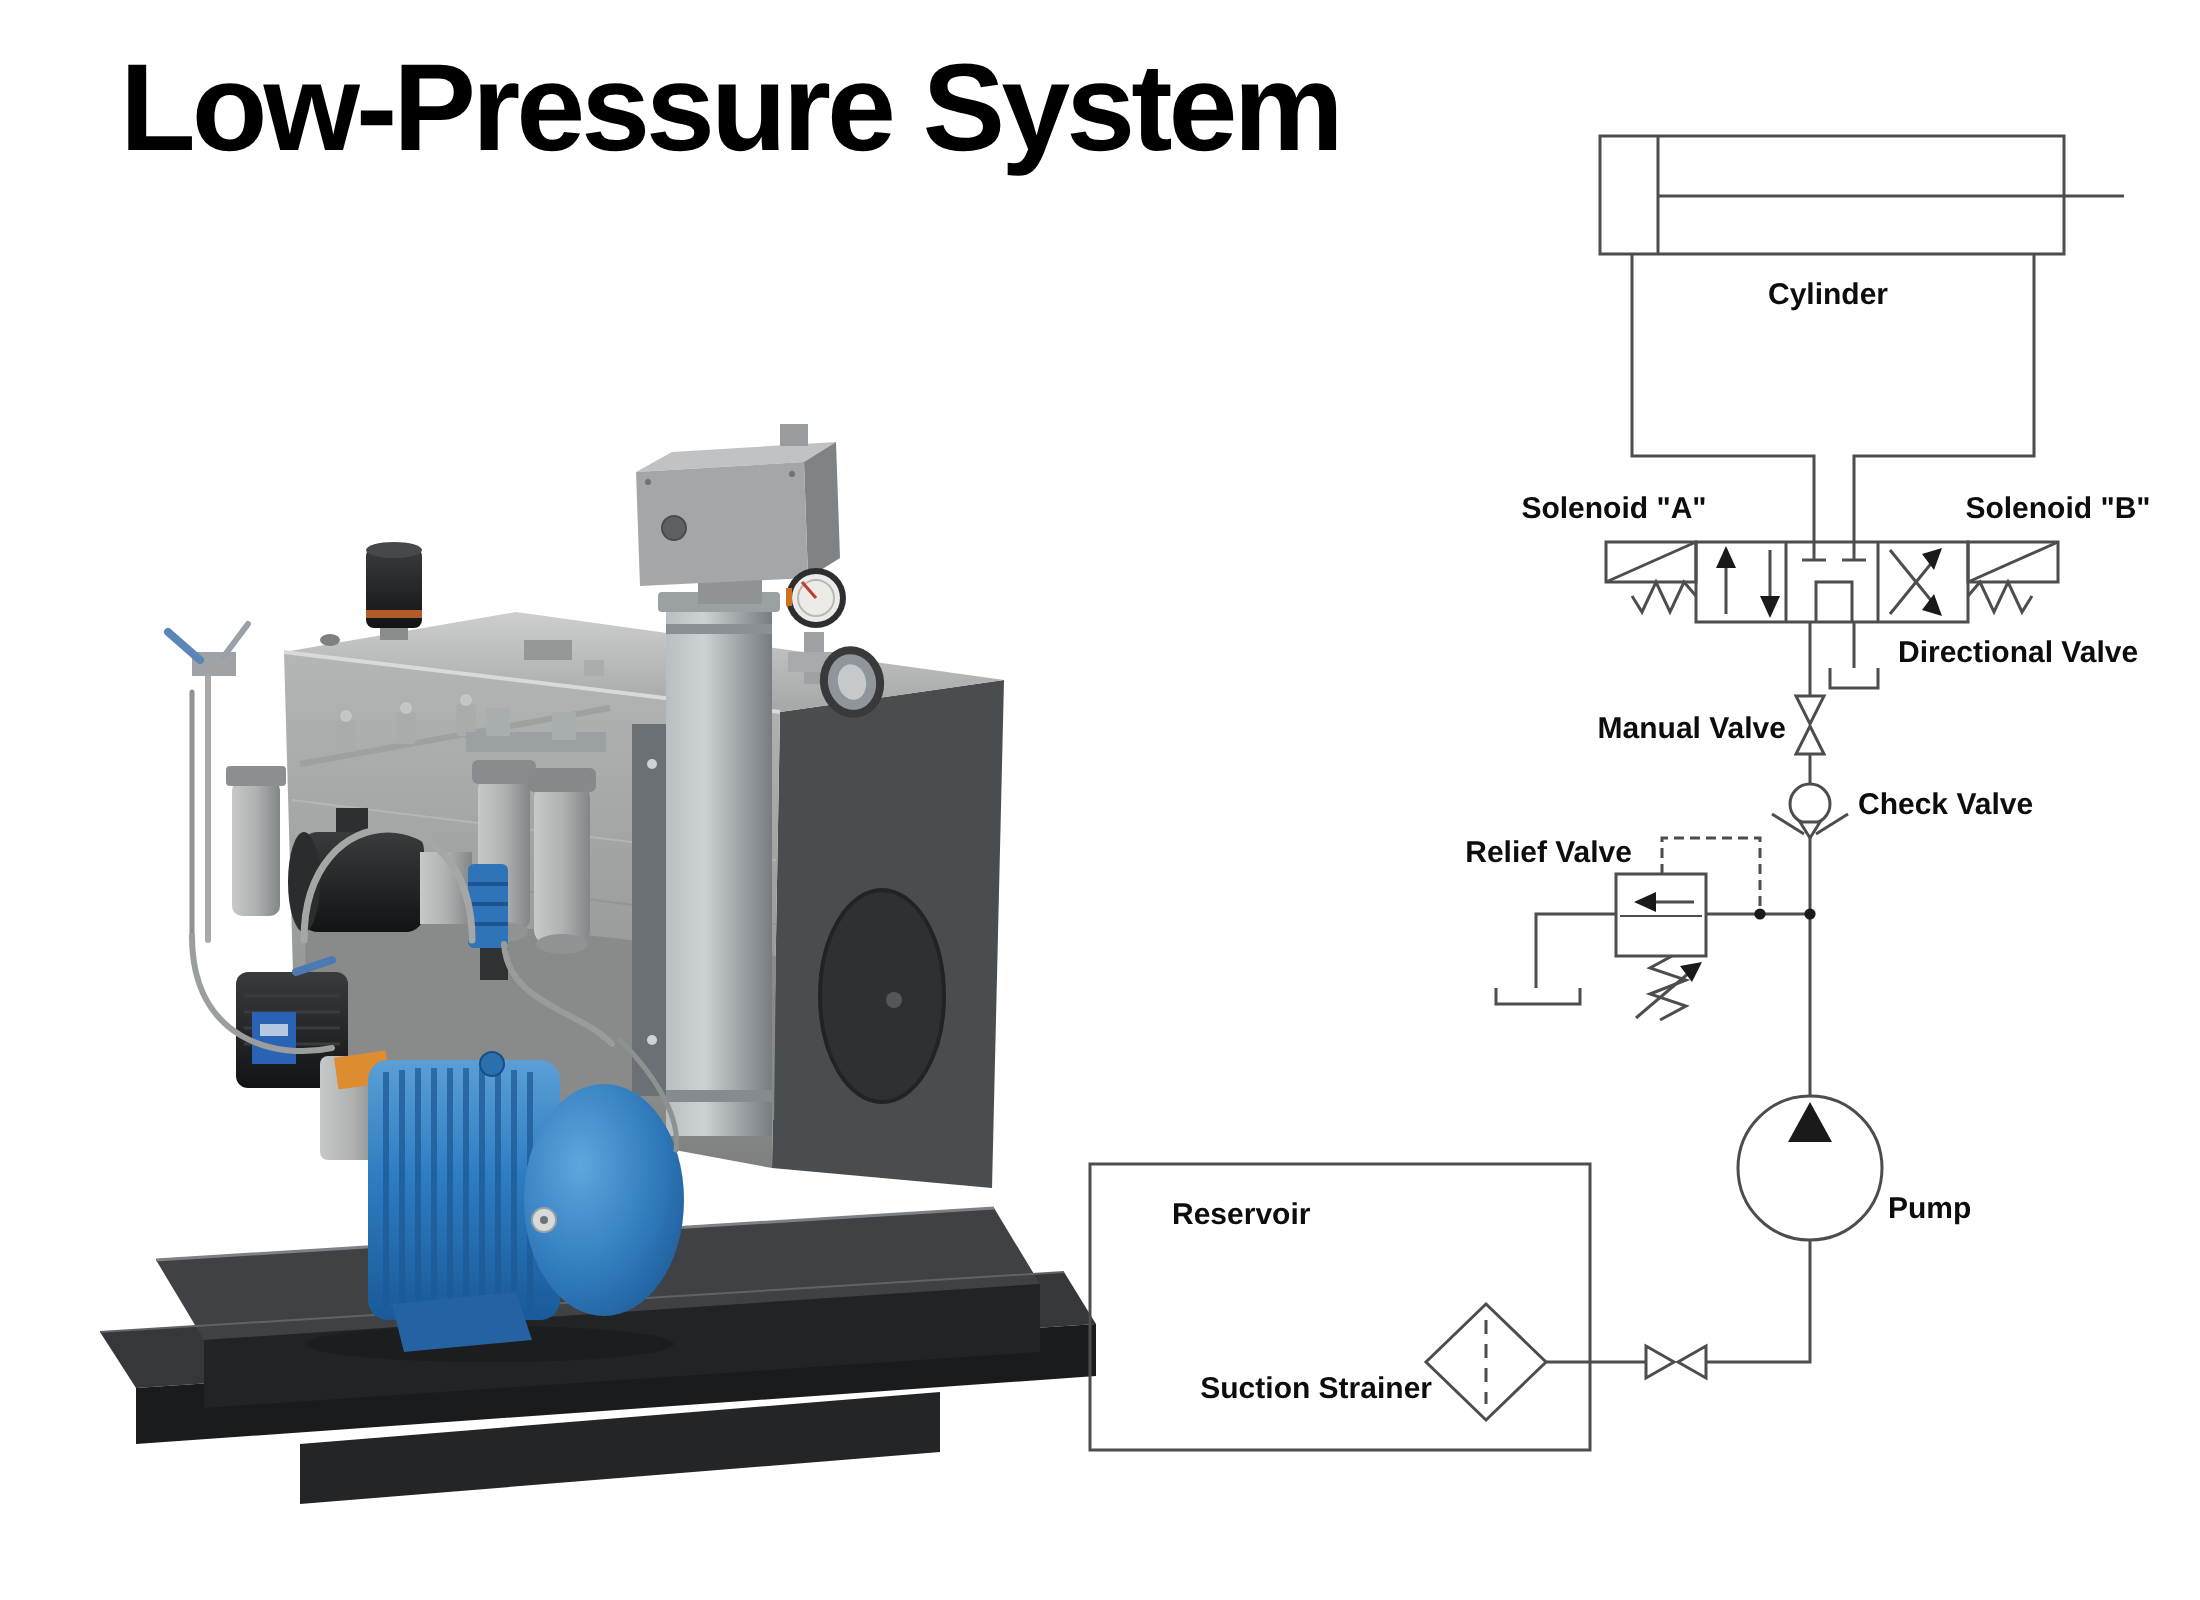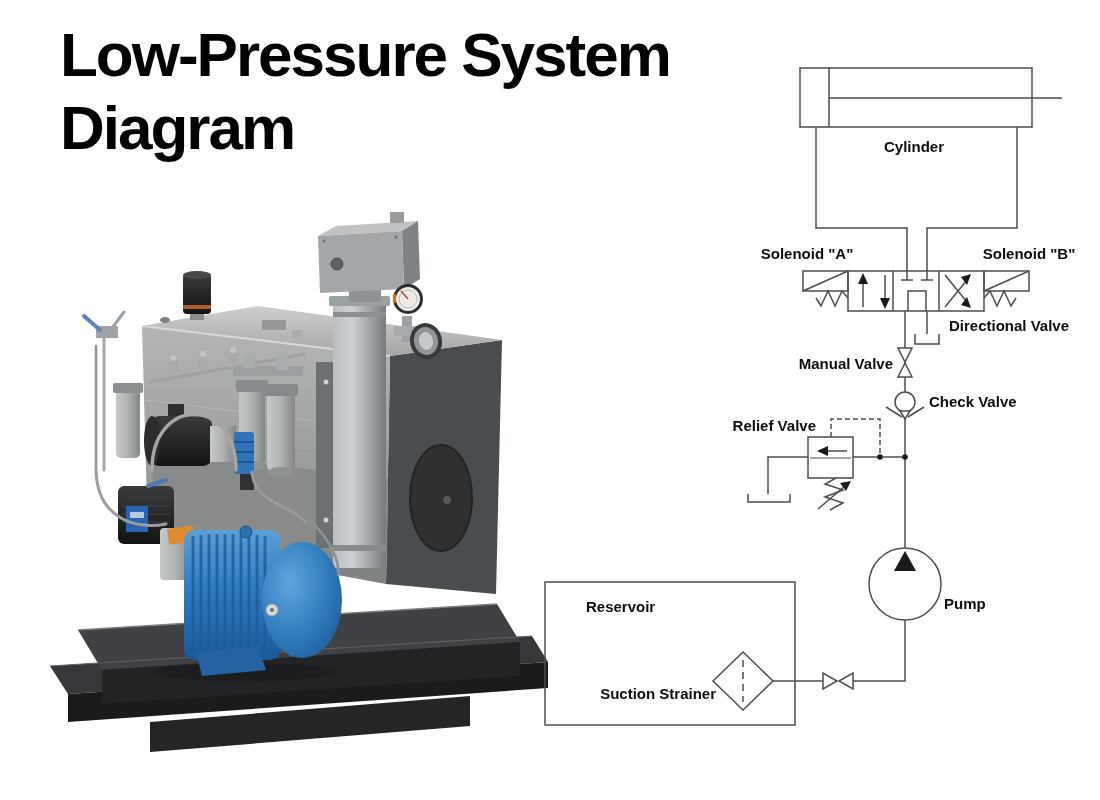--- a/index.html
+++ b/index.html
@@ -19,21 +19,20 @@
     font-size:15px; fill:#0d0d0d;
   }
 </style>
 </head>
 <body>
 
 <div class="canvas">
 
   <div class="title">
     <span class="tline">Low-Pressure System</span>
-    <span class="tline">Diagram</span>
   </div>
 
   <svg class="layer" width="1100" height="800" viewBox="0 0 1100 800">
     <defs>
       <linearGradient id="gTankFront" x1="0" y1="0" x2="0" y2="1">
         <stop offset="0" stop-color="#b4b6b5"></stop>
           <stop offset="0.55" stop-color="#9a9d9c"></stop>
           <stop offset="1" stop-color="#7e8180"></stop>
       </linearGradient>
       <linearGradient id="gTankTop" x1="0" y1="0" x2="0" y2="1">

